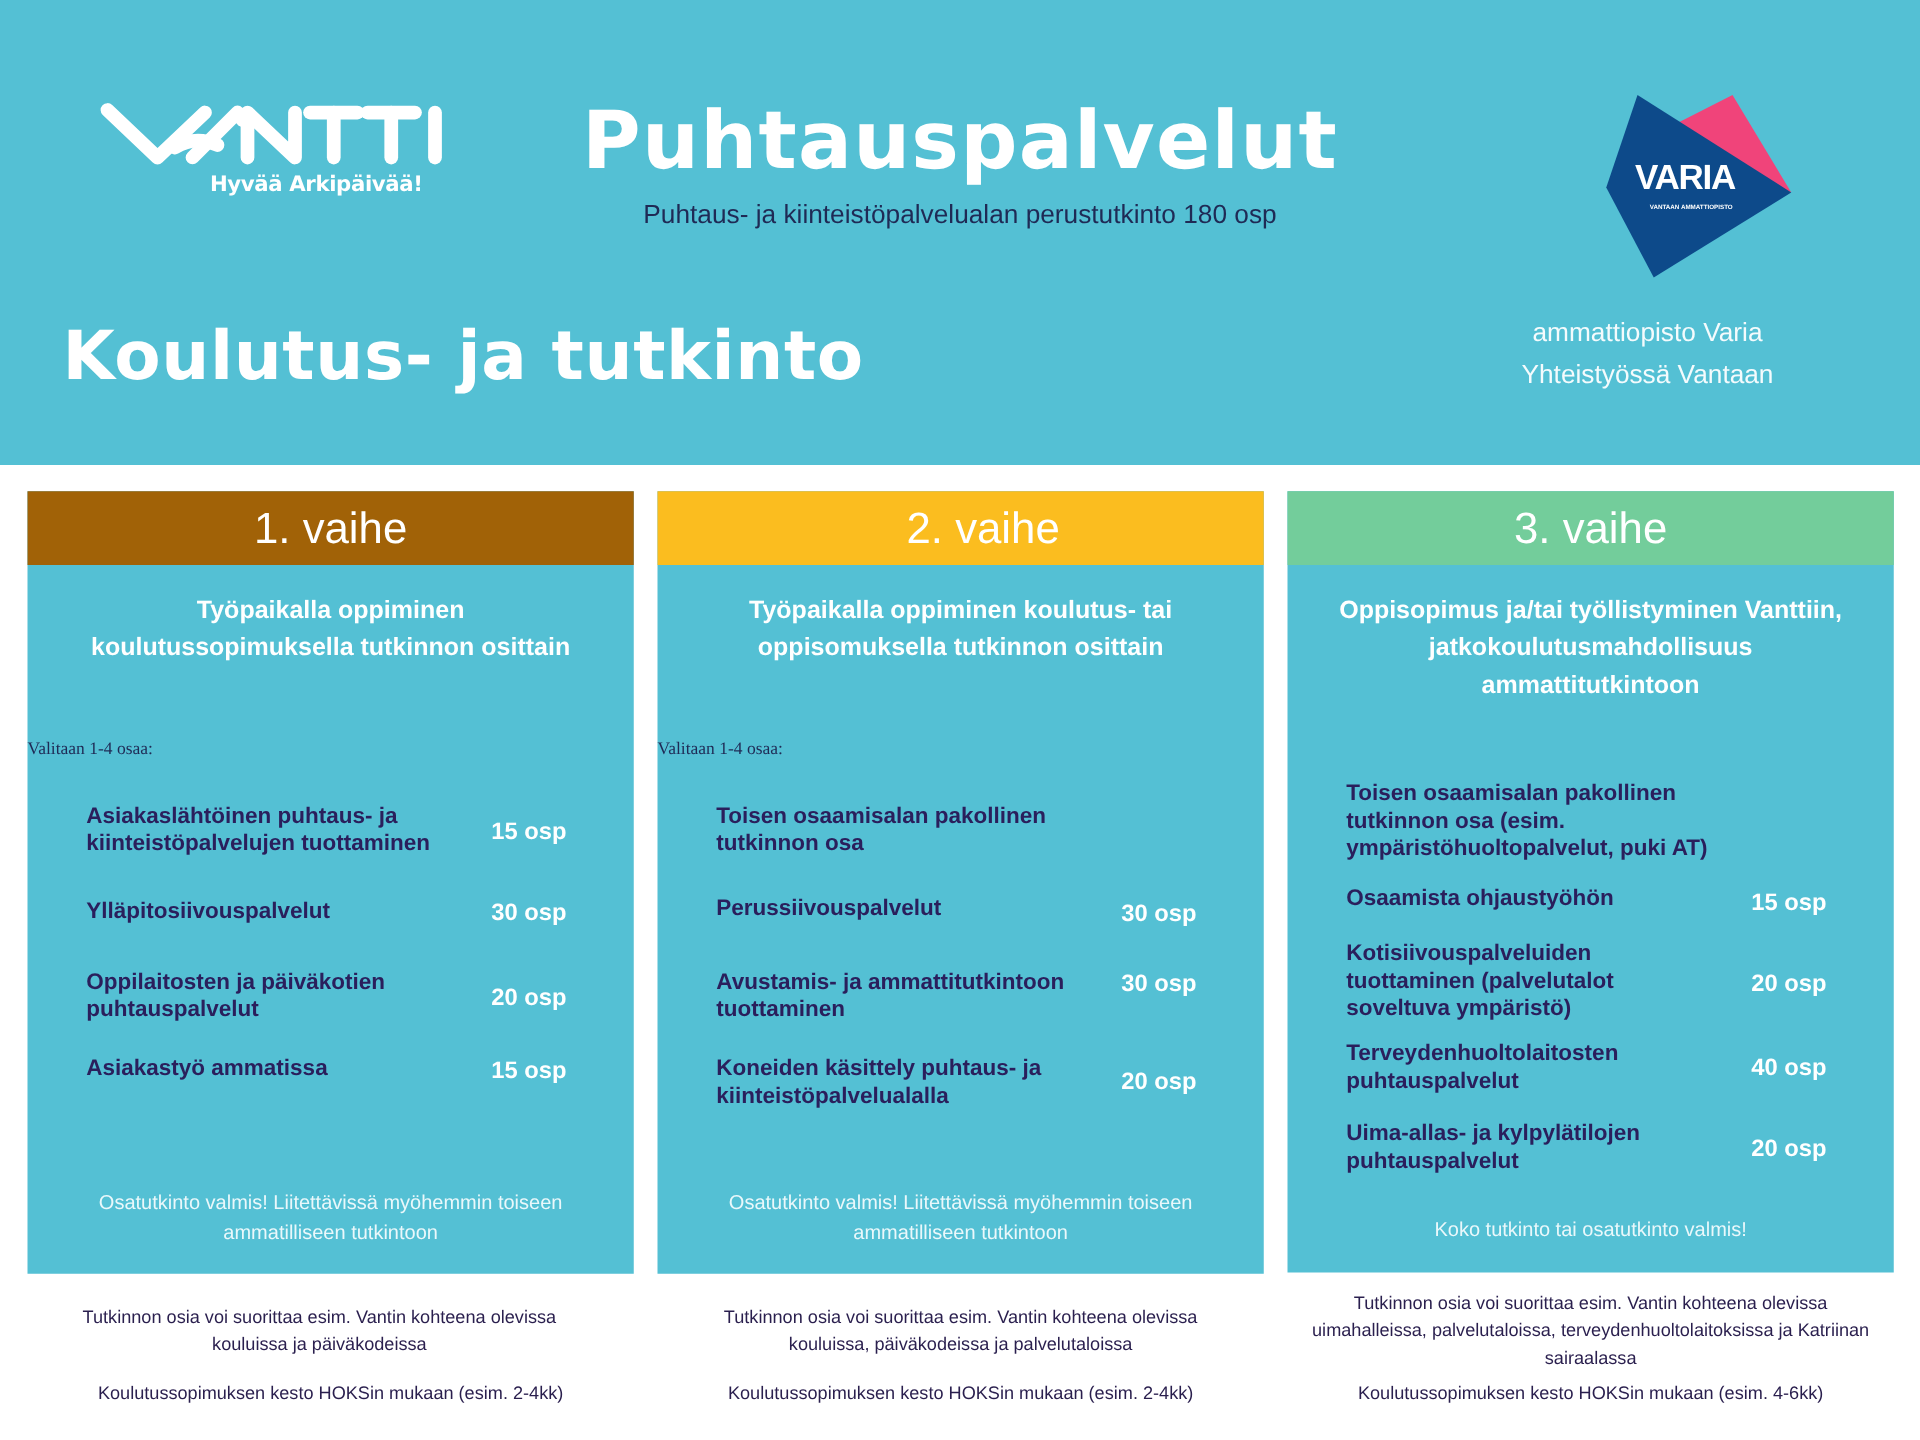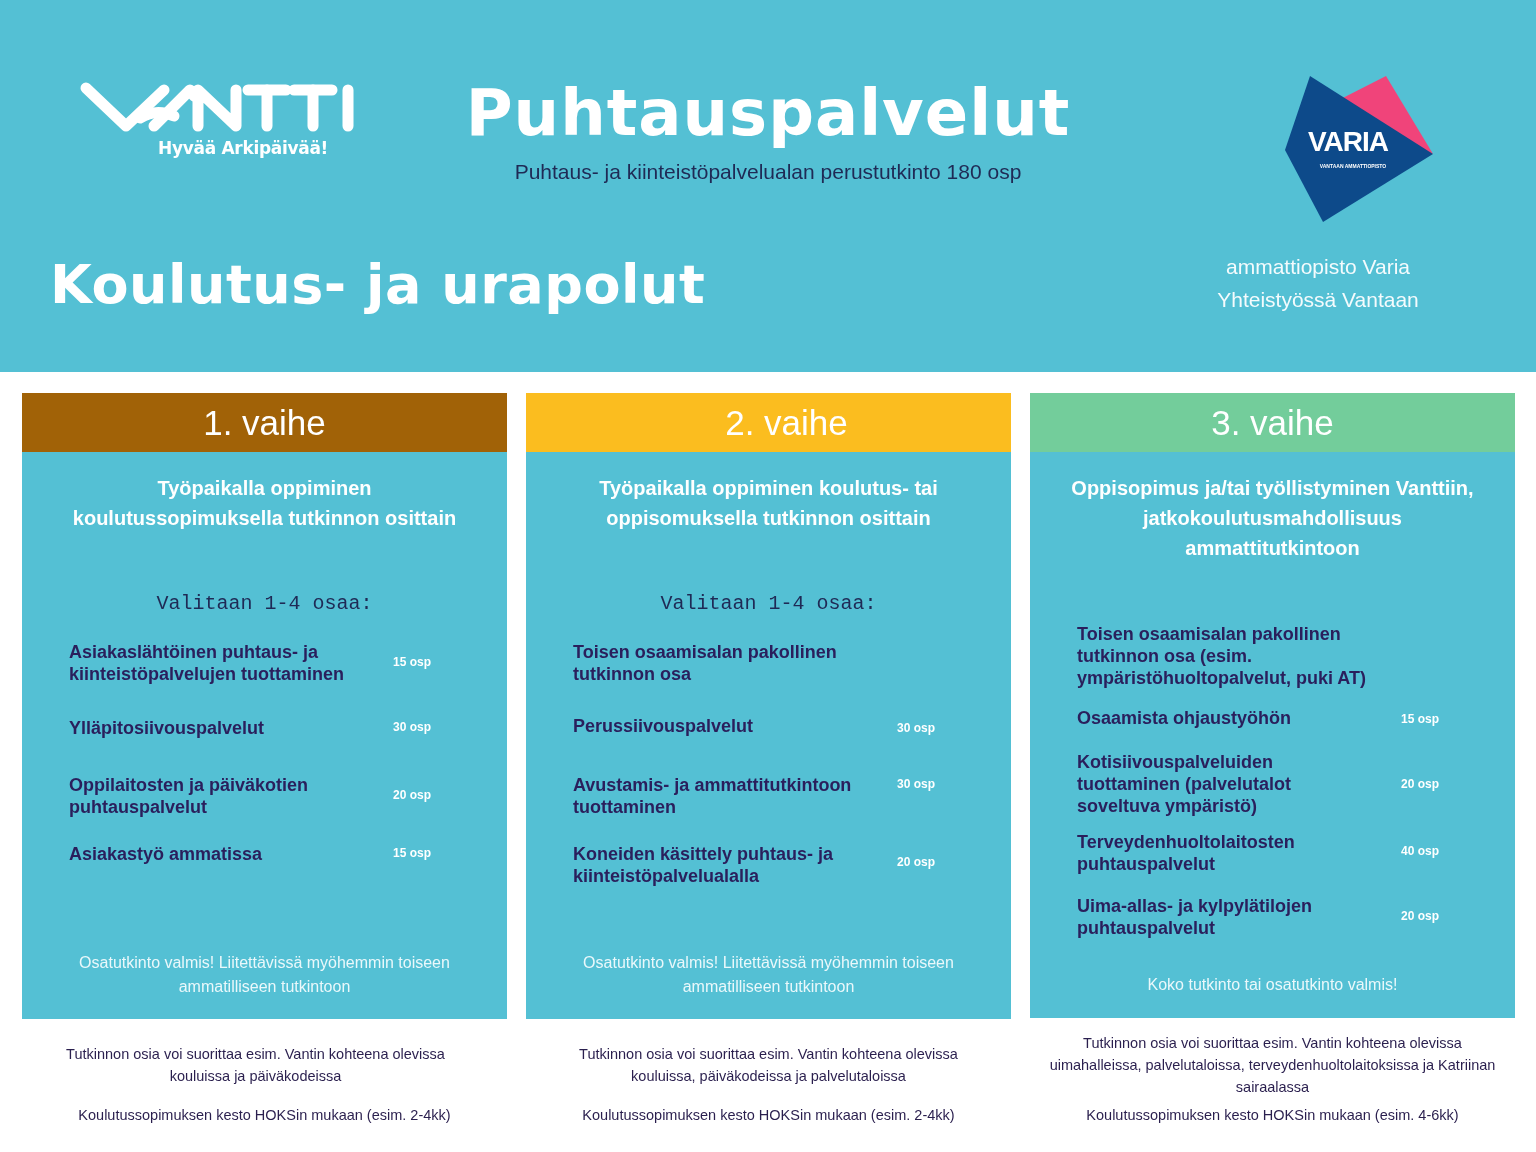--- a/index.html
+++ b/index.html
@@ -3,21 +3,21 @@
 <meta charset="utf-8">
 <style>
   * { box-sizing: border-box; margin: 0; padding: 0; }
   html, body { width: 1536px; height: 1152px; background: #ffffff; overflow: hidden; }
   body { font-family: "DejaVu Sans", "Liberation Sans", sans-serif; position: relative; }
 
   .header { position: absolute; left: 0; top: 0; width: 1536px; height: 372px; background: #54c0d4; }
 
   .vantti-logo { position: absolute; left: 78px; top: 78px; width: 282px; height: 90px; }
   .vantti-logo svg { position: absolute; left: 0; top: 0; }
-  .vantti-slogan { position: absolute; left: 86px; top: 60px; width: 190px; text-align: left;
+  .vantti-slogan { position: absolute; left: 86px; top: 60px; width: 190px; text-align: center;
     color: #fff; font-weight: bold; font-size: 17px; letter-spacing: -0.3px; }
 
   .main-title { position: absolute; left: 440px; top: 76px; width: 656px; text-align: center;
     color: #fff; font-weight: bold; font-size: 64px; letter-spacing: 1px; font-family: "DejaVu Sans", sans-serif; }
   .main-subtitle { position: absolute; left: 440px; top: 160px; width: 656px; text-align: center;
     color: #1f2a55; font-size: 21px; font-family: "Liberation Sans", sans-serif; }
 
   .section-title { position: absolute; left: 50px; top: 253px; color: #fff; font-weight: bold;
     font-size: 54px; font-family: "DejaVu Sans", sans-serif; letter-spacing: 0.5px; }
 
@@ -27,26 +27,26 @@
   .varia-sub { position: absolute; left: 28px; top: 89px; width: 84px; text-align: center;
     color: #fff; font-weight: bold; font-size: 5px; font-family: "Liberation Sans", sans-serif; }
   .varia-caption { position: absolute; left: 1150px; top: 250px; width: 336px; text-align: center;
     color: #f4fbfd; font-size: 21px; line-height: 33px; font-family: "Liberation Sans", sans-serif; }
 
   .card { position: absolute; top: 393px; width: 485px; height: 626px; background: #54c0d4; }
   .card-head { position: absolute; left: 0; top: 0; width: 100%; height: 59px; color: #fff;
     text-align: center; font-size: 35px; line-height: 60px; font-family: "Liberation Sans", sans-serif; }
   .card-intro { position: absolute; left: 40px; top: 80px; width: 405px; text-align: center;
     color: #fff; font-weight: bold; font-size: 20px; line-height: 30px; font-family: "Liberation Sans", sans-serif; }
-  .card-choose { position: absolute; left: 0; width: 100%; text-align: center; color: #1f2a55;
-    font-size: 20px; font-family: Liberation Mono, monospace; }
+  .card-choose { position: absolute; left: 0; width: 100%; text-align: left; color: #1f2a55;
+    font-size: 14px; font-family: Liberation Serif, serif; }
   .item { position: absolute; left: 47px; width: 400px; }
   .item-name { position: absolute; left: 0; top: 0; width: 310px; color: #2a1f5c; font-weight: bold;
     font-size: 18px; line-height: 22px; font-family: "Liberation Sans", sans-serif; }
-  .item-osp { position: absolute; left: 324px; color: #fff; font-weight: bold; font-size: 12px;
+  .item-osp { position: absolute; left: 324px; color: #fff; font-weight: bold; font-size: 19px;
     font-family: "Liberation Sans", sans-serif; white-space: nowrap; }
   .card-result { position: absolute; left: 30px; width: 425px; text-align: center; color: #eaf8fb;
     font-size: 16px; line-height: 24px; font-family: "Liberation Sans", sans-serif; }
 
   .below { position: absolute; width: 485px; text-align: center; color: #2a1f4e;
     font-size: 14.5px; line-height: 22px; font-family: "Liberation Sans", sans-serif; }
   .below-dur { position: absolute; width: 485px; text-align: center; color: #2a1f4e;
     font-size: 14.5px; font-family: "Liberation Sans", sans-serif; }
 </style>
 </head>
@@ -66,21 +66,21 @@
         <path d="M216 12 L254 12"></path>
         <path d="M235 12 L235 48"></path>
         <path d="M270 12 L270 48"></path>
       </g>
     </svg>
     <div class="vantti-slogan" style="left:80px;top:60px;">Hyvää Arkipäivää!</div>
   </div>
 
   <div class="main-title">Puhtauspalvelut</div>
   <div class="main-subtitle">Puhtaus- ja kiinteistöpalvelualan perustutkinto 180 osp</div>
-  <div class="section-title">Koulutus- ja urapolut</div>
+  <div class="section-title">Koulutus- ja tutkinto</div>
 
   <div class="varia-logo">
     <svg width="152" height="150" viewBox="0 0 152 150" style="position:absolute;left:0;top:0;">
       <polygon points="44,32 103,2 150,80" fill="#f0447a"></polygon>
       <polygon points="27,2 150,80 40,148 2,76" fill="#0d4a8a"></polygon>
     </svg>
     <div class="varia-word">VARIA</div>
     <div class="varia-sub">VANTAAN AMMATTIOPISTO</div>
   </div>
 

